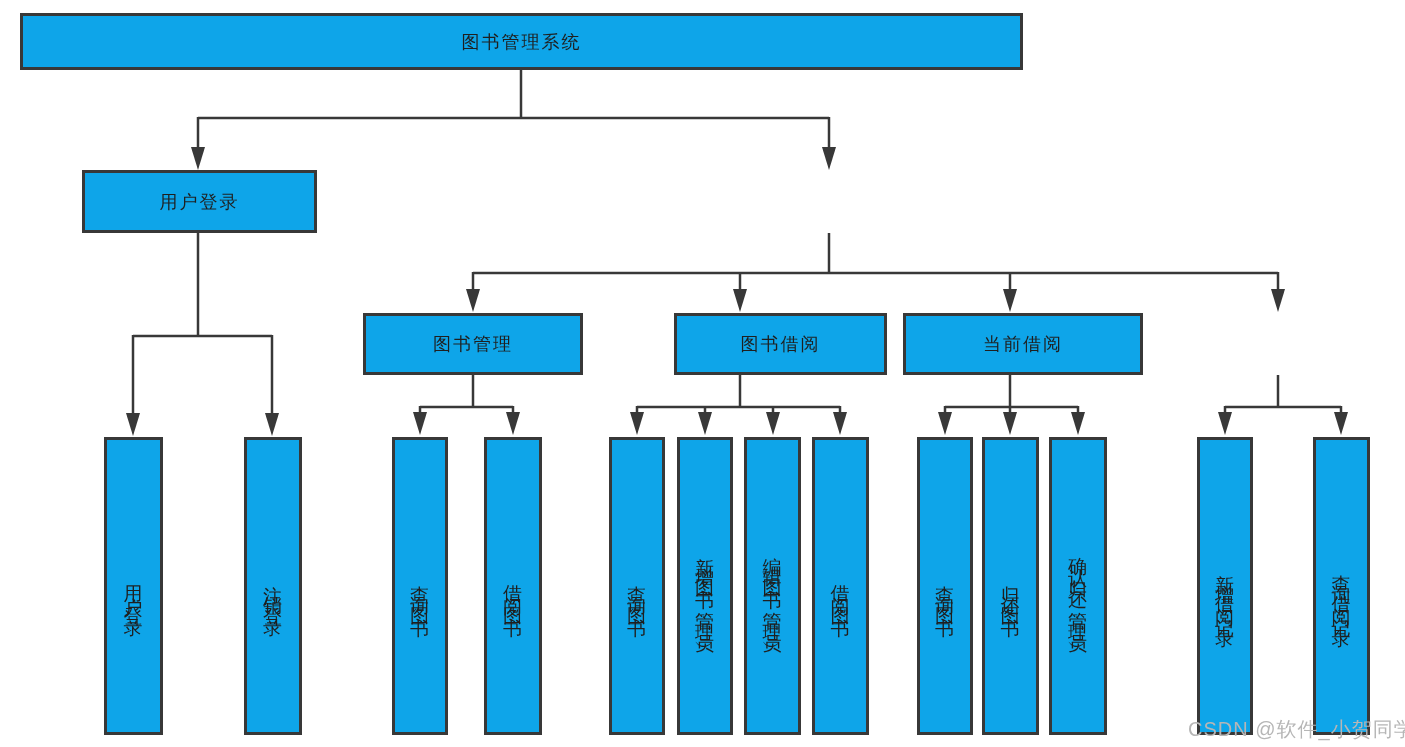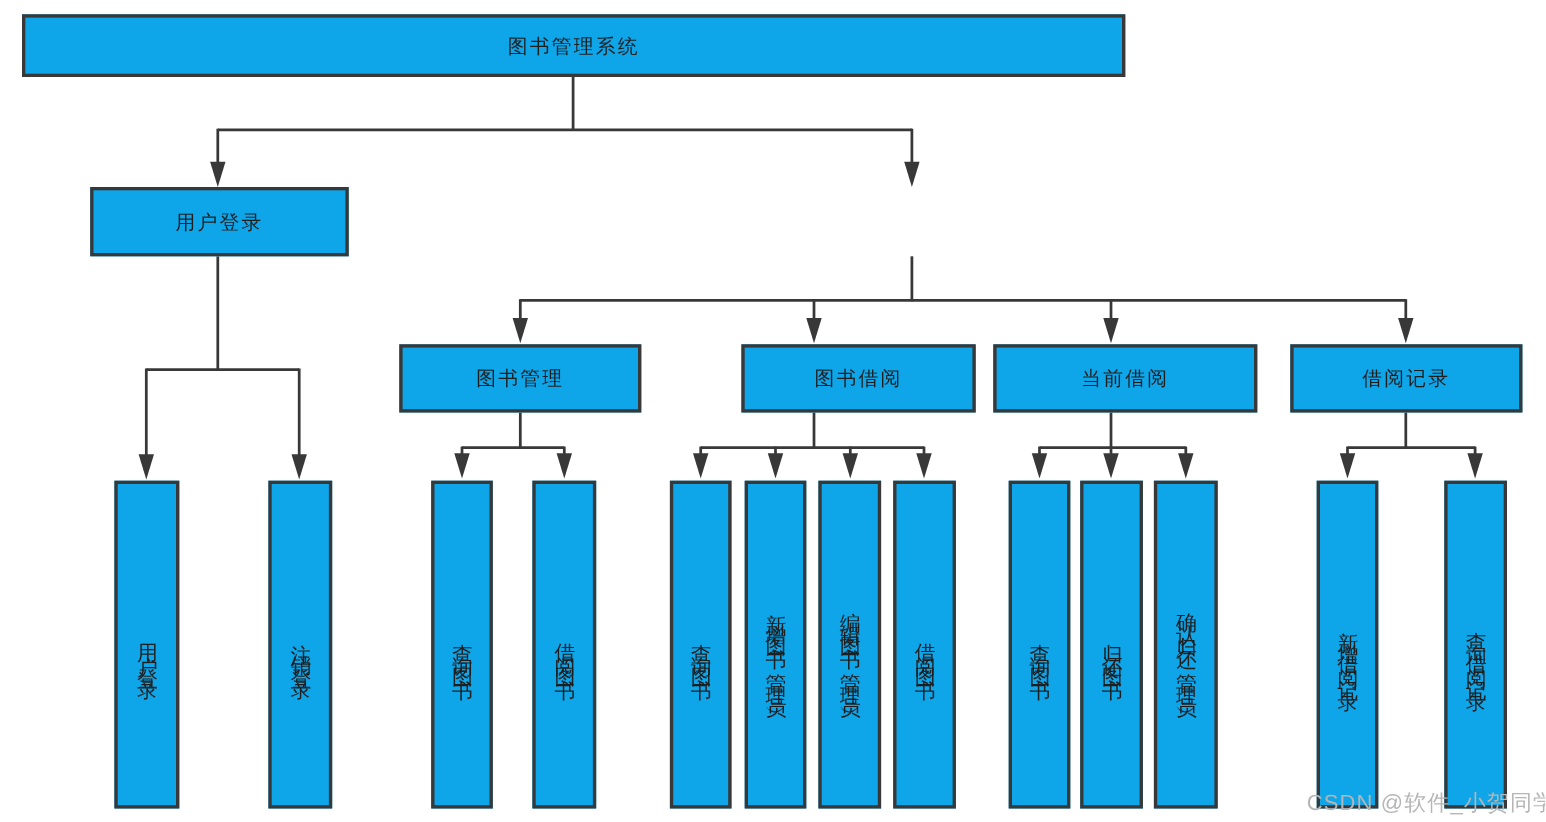--- a/index.html
+++ b/index.html
@@ -154,23 +154,20 @@
 
   <div class="node h-node" style="left:363px; top:313px; width:220px; height:62px;">
     <span>图书管理</span>
   </div>
   <div class="node h-node" style="left:634px; top:313px; width:213px; height:62px;margin-left:40px;">
     <span>图书借阅</span>
   </div>
   <div class="node h-node" style="left:903px; top:313px; width:240px; height:62px;">
     <span>当前借阅</span>
   </div>
-  <div class="node h-node" style="left:1173px; top:313px; width:211px; height:62px;">
-    <span>借阅记录</span>
-  </div>
 
   <div class="node v-node" style="left:104px; top:437px; width:59px; height:298px;">
     <span class="v-label">用户登录</span>
   </div>
   <div class="node v-node" style="left:244px; top:437px; width:58px; height:298px;">
     <span class="v-label">注销登录</span>
   </div>
 
   <div class="node v-node" style="left:392px; top:437px; width:56px; height:298px;">
     <span class="v-label">查询图书</span>

